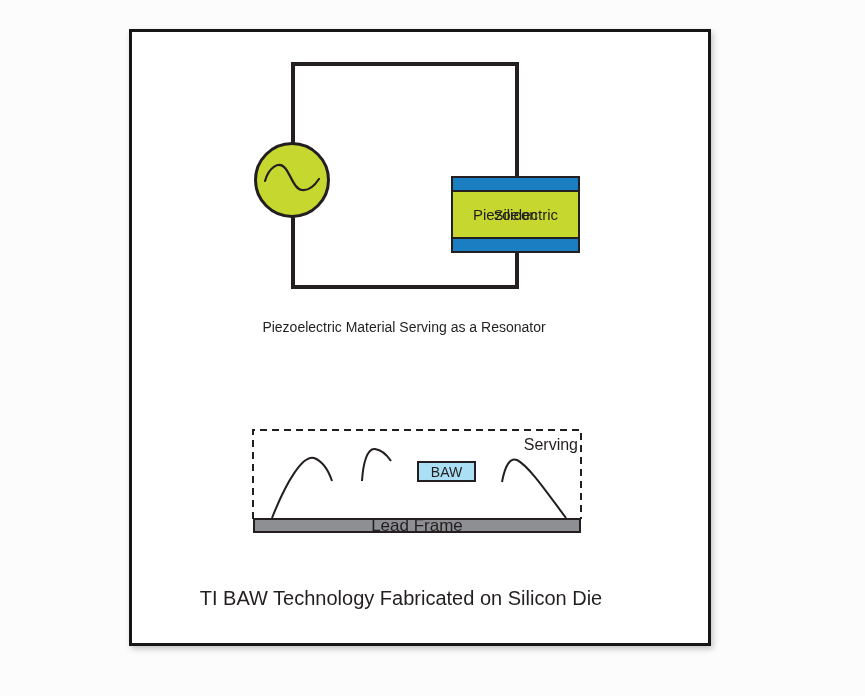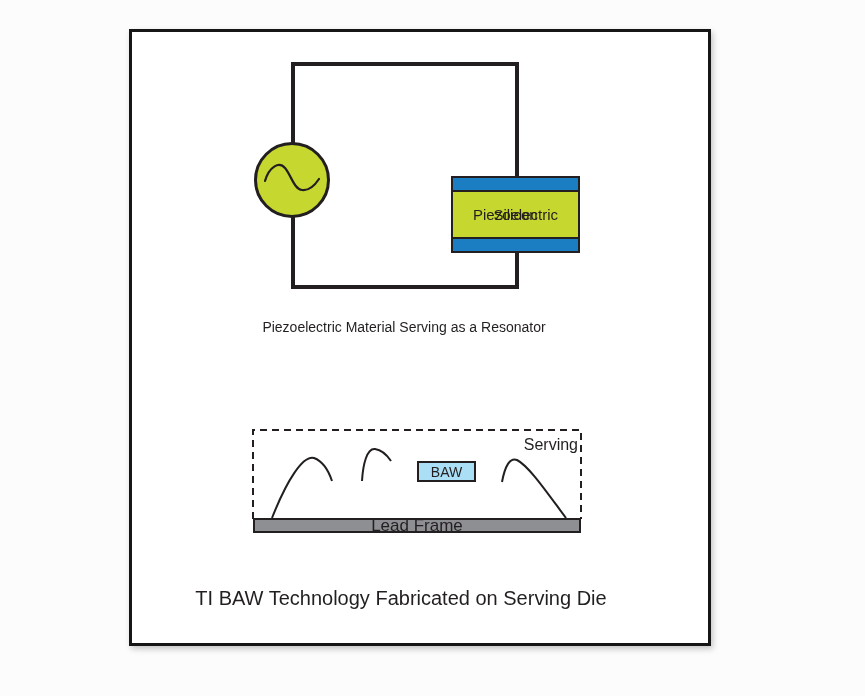--- a/index.html
+++ b/index.html
@@ -74,21 +74,21 @@
 
   <div class="lead-frame">
     <span>Lead Frame</span>
   </div>
 
 
   <div class="baw-chip">
     <span>BAW</span>
   </div>
 
-  <div class="caption-bottom">TI BAW Technology Fabricated on Serving Die</div>
+  <div class="caption-bottom">TI BAW Technology Fabricated on Silicon Die</div>
 
   <svg class="overlay" width="576" height="611" viewBox="0 0 576 611">
     <path d="M 121 487 L 121 398 L 449 398 L 449 487" stroke-width="2" stroke-dasharray="7 5"></path>
     <path d="M 140 486 C 155 448, 171 423, 182 426 C 190 429, 196 437, 200 449" stroke-width="2"></path>
     <path d="M 230 449 C 231 432, 235 416, 243 417 C 250 418, 255 423, 259 429" stroke-width="2"></path>
     <path d="M 370 450 C 373 434, 378 425, 385 428 C 397 434, 416 462, 434 486" stroke-width="2"></path>
   </svg>
 
 </div>
 

